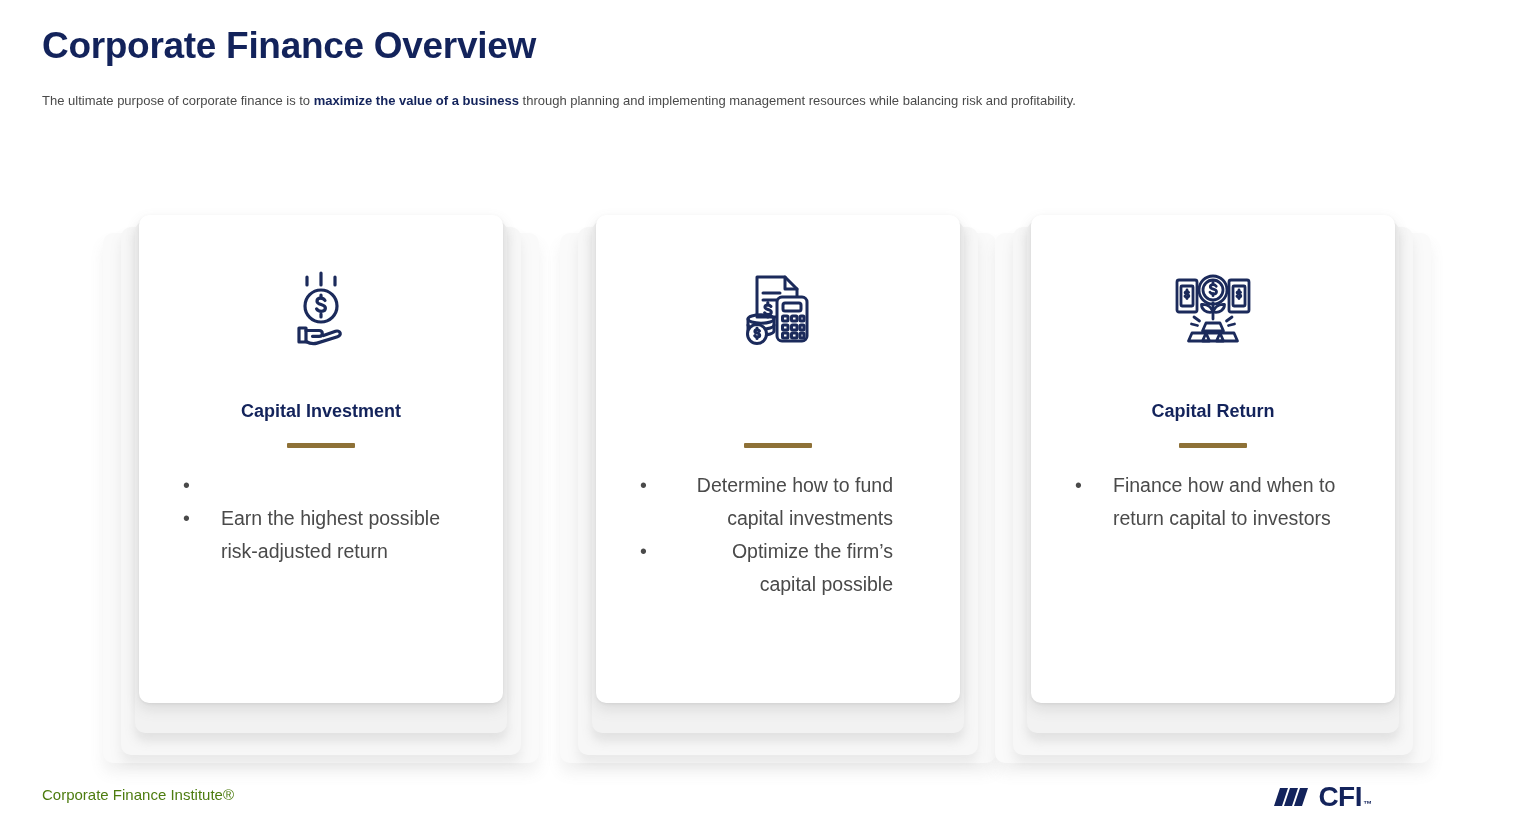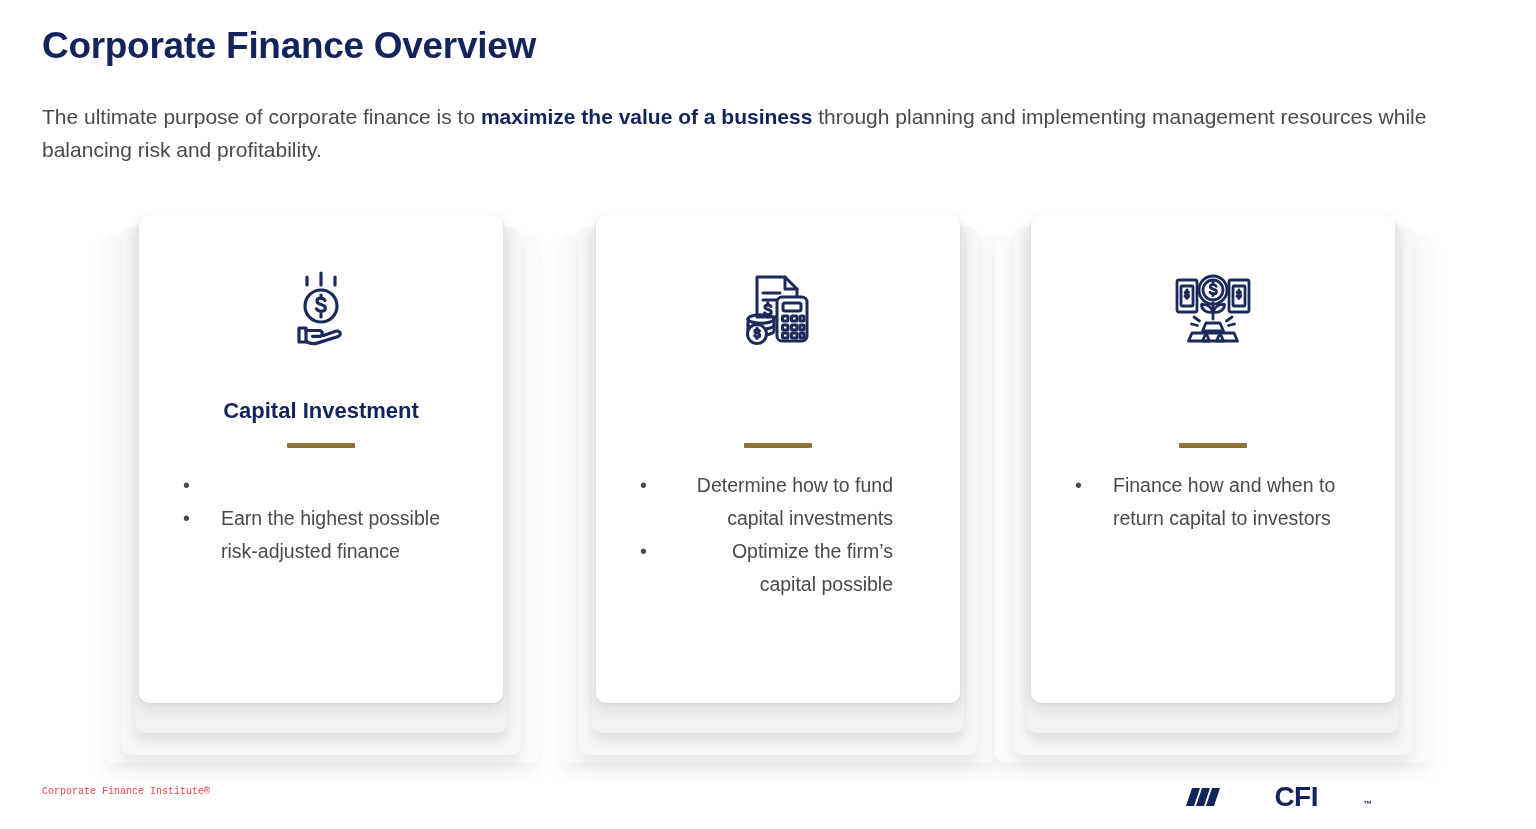--- a/index.html
+++ b/index.html
@@ -32,23 +32,23 @@
     font-weight: bold;
     color: #13235B;
     letter-spacing: -0.3px;
     line-height: 48px;
     white-space: nowrap;
   }
 
   .subtitle {
     position: absolute;
     left: 42px;
-    top: 100px;
+    top: 84px;
     width: 1430px;
-    font-size: 21px;
+    font-size: 13px;
     line-height: 33px;
     color: #4A4A4A;
     font-weight: normal;
   }
   .subtitle b {
     color: #13235B;
     font-weight: bold;
   }
 
   
@@ -117,21 +117,21 @@
     justify-content: center;
   }
   .card-icon svg { display: block; }
 
   .card-heading {
     position: absolute;
     top: 182px;
     left: 0;
     width: 100%;
     text-align: center;
-    font-size: 22px;
+    font-size: 18px;
     font-weight: bold;
     color: #13235B;
     line-height: 28px;
   }
 
   .card-divider {
     position: absolute;
     top: 228px;
     left: 50%;
     transform: translateX(-50%);
@@ -170,33 +170,31 @@
   }
   .card-wrap.c1 .bullet-text { max-width: 252px; }
   .card-wrap.c2 .bullet-text { max-width: 215px; text-align: right; }
   .card-wrap.c3 .bullet-text { max-width: 252px; }
 
   
   .footer-note {
     position: absolute;
     left: 42px;
     top: 786px;
-    font-size: 10px;
-    color: #ef4444;
-    font-family: Liberation Mono, monospace;
+    font-size: 15px;
+    color: #4d7c0f;
   }
 
   .logo {
     position: absolute;
     right: 42px;
     top: 782px;
     display: flex;
     align-items: center;
     height: 30px;
-    gap: 44px;
   }
   .logo-mark { display: block; margin-right: 5px; }
   .logo-text {
     font-size: 28px;
     font-weight: bold;
     color: #13235B;
     letter-spacing: -0.5px;
     line-height: 28px;
   }
   .logo-tm {
@@ -248,21 +246,21 @@
         <div class="card-heading">Capital Investment</div>
 
         <div class="card-divider"></div>
 
         <ul class="card-bullets">
           <li class="bullet">
             <span class="bullet-dot">•</span>
           </li>
           <li class="bullet">
             <span class="bullet-dot">•</span>
-            <span class="bullet-text">Earn the highest possible risk-adjusted finance</span>
+            <span class="bullet-text">Earn the highest possible risk-adjusted return</span>
           </li>
         </ul>
 
       </div>
     </div>
 
     <div class="card-wrap c2">
       <div class="stack s3"></div>
       <div class="stack s2"></div>
       <div class="stack s1"></div>
@@ -356,20 +354,21 @@
             <line x1="62" y1="52" x2="56.5" y2="56"></line>
             <line x1="64.5" y1="59" x2="58.5" y2="60.5"></line>
 
             <path d="M36 58h14l3.5 8h-21z"></path>
             <path d="M22 68h14l3.5 8h-21z"></path>
             <path d="M36 68h14l3.5 8h-21z"></path>
             <path d="M50 68h14l3.5 8h-21z"></path>
           </svg>
         </div>
 
+        <div class="card-heading">Capital Return</div>
 
         <div class="card-divider"></div>
 
         <ul class="card-bullets">
           <li class="bullet">
             <span class="bullet-dot">•</span>
             <span class="bullet-text">Finance how and when to return capital to investors</span>
           </li>
         </ul>
 

